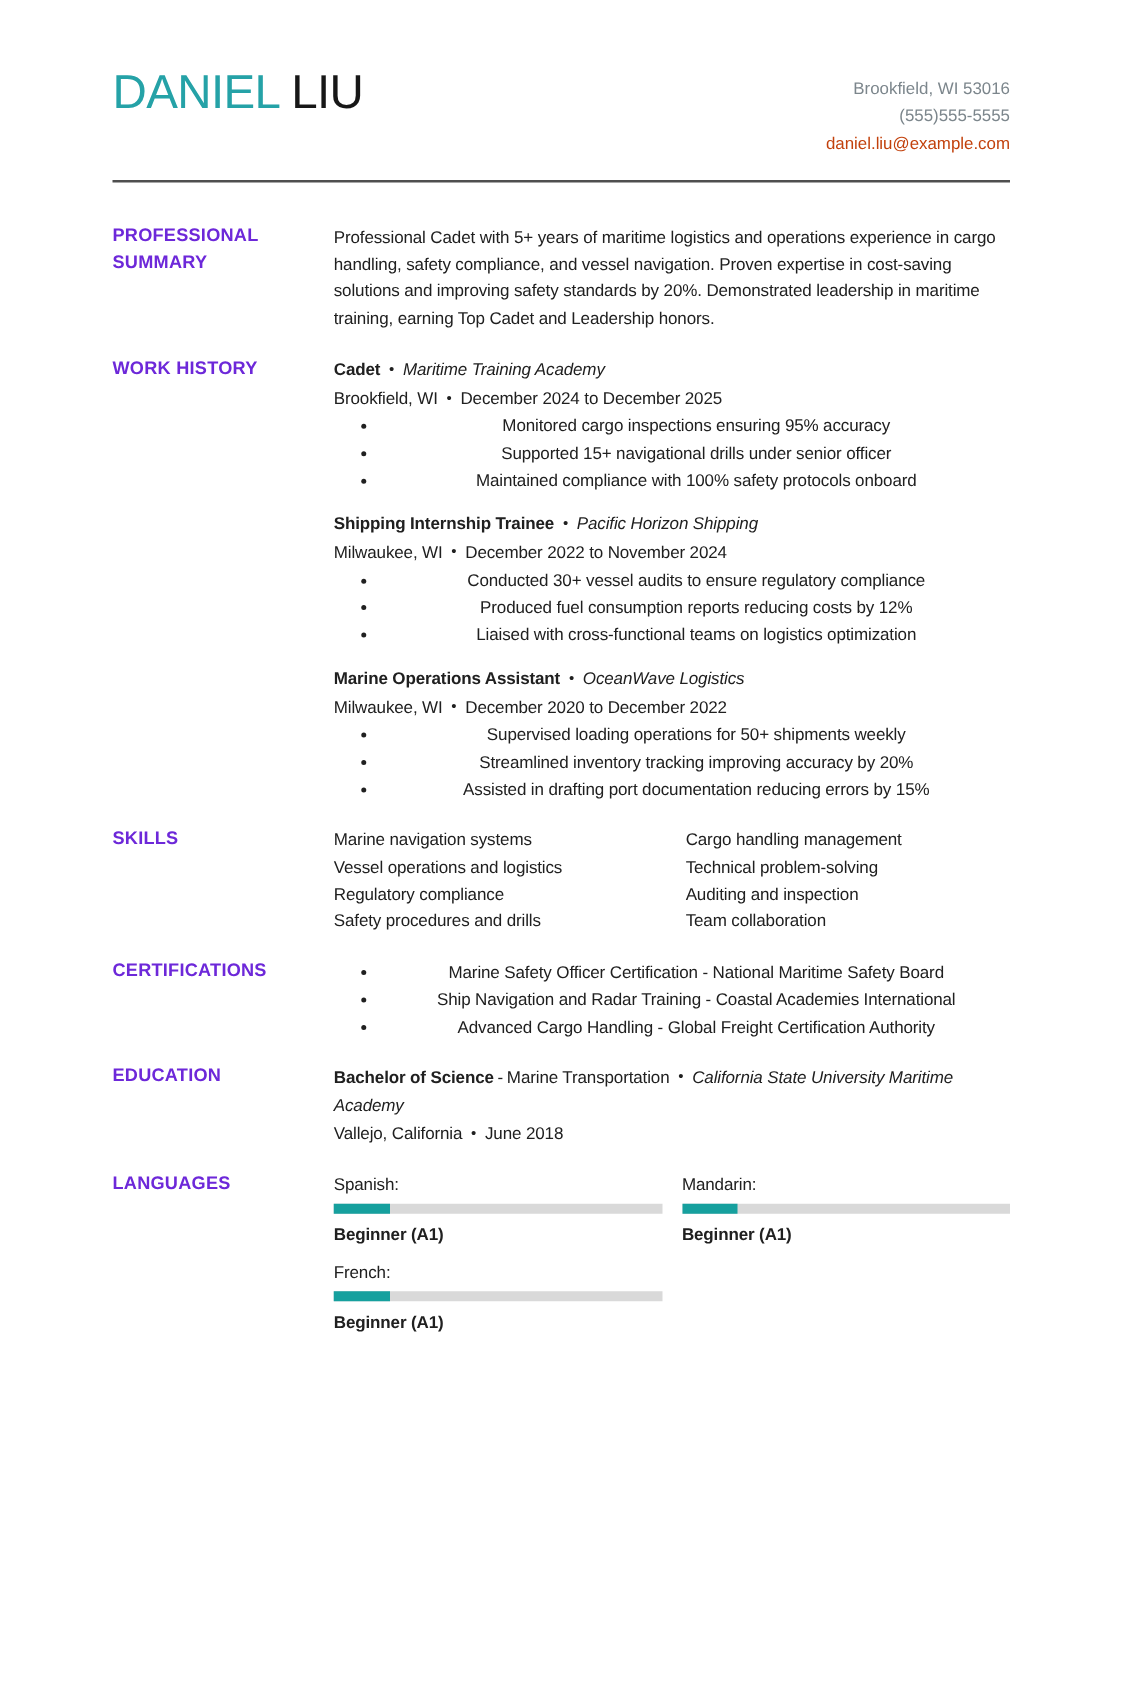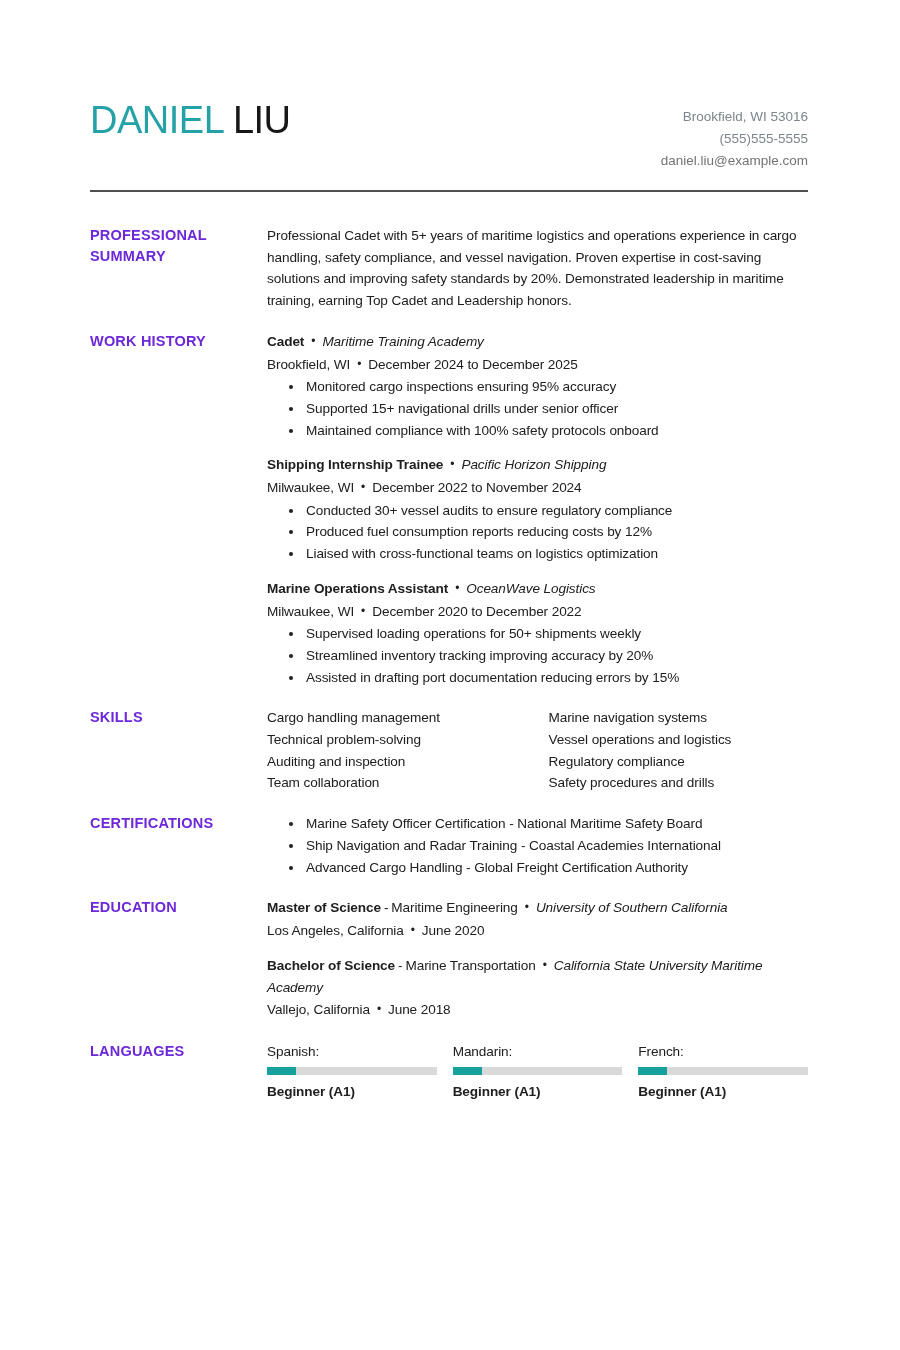--- a/index.html
+++ b/index.html
@@ -1,58 +1,58 @@
 <!DOCTYPE html>
 <html><head>
 <meta charset="utf-8">
 <style>
   html,body{margin:0;padding:0;}
   body{
     width:900px;height:1350px;background:#ffffff;
     font-family:"Liberation Sans", sans-serif;color:#202020;
     -webkit-font-smoothing:antialiased;
   }
-  .page{box-sizing:border-box;width:900px;height:1148px;padding:98px 92px 0 90px;}
+  .page{box-sizing:border-box;width:900px;height:1148px;padding:52px 92px 0 90px;}
 
   
   .header{display:flex;justify-content:space-between;align-items:flex-start;}
   .name{font-size:38px;line-height:44px;letter-spacing:-0.5px;font-weight:500;color:#171717;white-space:nowrap;}
   .name .first{color:#25a2a7;}
   .contact{text-align:right;font-size:13.5px;line-height:22px;color:#7c868c;margin-top:8px;}
-  .contact a{color:#737373;text-decoration:none;}
+  .contact a{color:#c2410c;text-decoration:none;}
   .divider{height:2px;background:#4f4f4f;margin-top:18px;}
 
   
   .section{display:grid;grid-template-columns:177px 1fr;margin-top:19px;}
   .section.first{margin-top:33px;}
   .label{color:#6d28d9;font-weight:bold;font-size:14.5px;line-height:21px;letter-spacing:0.2px;padding-right:24px;}
 
   .body{font-size:13.6px;line-height:21.7px;letter-spacing:-0.1px;}
   .body p{margin:0;}
   b,.bold{font-weight:bold;}
   i,.ital{font-style:italic;}
   .sep{padding:0 7px;font-size:12px;position:relative;top:-1px;}
   .dash{padding:0 3px;}
 
   
   .job{margin-bottom:13px;}
   .job:last-child{margin-bottom:0;}
-  ul.bullets{margin:0;padding-left:37px;list-style:disc;}
+  ul.bullets{margin:0;padding-left:37px;list-style:disc;text-align:center;}
   ul.bullets li{line-height:21.7px;padding-left:2px;}
 
   
   .skills-grid{display:grid;grid-template-columns:1fr 1fr;column-gap:22px;}
   .skills-col div{line-height:21.7px;}
 
   
   .edu{margin-bottom:12px;}
   .edu:last-child{margin-bottom:0;}
 
   
-  .langs{display:grid;grid-template-columns:1fr 1fr 1fr;column-gap:16px;grid-auto-rows:min-content;}
+  .langs{display:grid;grid-template-columns:1fr 1fr;column-gap:16px;grid-auto-rows:min-content;}
   .lang{margin-bottom:9px;}
   .lang-name{line-height:21px;}
   .lang-bar{height:8px;background:#d9d9d9;margin:5px 0 6px;}
   .lang-fill{height:100%;background:#16a09e;}
   .lang-level{line-height:21px;font-weight:bold;}
 </style>
 </head>
 <body>
 
 <div class="page">
@@ -111,53 +111,49 @@
         </ul>
       </div>
 
     </div>
   </div>
 
   <div class="section">
     <div class="label">SKILLS</div>
     <div class="body skills-grid">
       <div class="skills-col">
+        <div>Marine navigation systems</div>
+        <div>Vessel operations and logistics</div>
+        <div>Regulatory compliance</div>
+        <div>Safety procedures and drills</div>
+      </div>
+      <div class="skills-col">
         <div>Cargo handling management</div>
         <div>Technical problem-solving</div>
         <div>Auditing and inspection</div>
         <div>Team collaboration</div>
-      </div>
-      <div class="skills-col">
-        <div>Marine navigation systems</div>
-        <div>Vessel operations and logistics</div>
-        <div>Regulatory compliance</div>
-        <div>Safety procedures and drills</div>
       </div>
     </div>
   </div>
 
   <div class="section">
     <div class="label">CERTIFICATIONS</div>
     <div class="body">
       <ul class="bullets">
         <li>Marine Safety Officer Certification - National Maritime Safety Board</li>
         <li>Ship Navigation and Radar Training - Coastal Academies International</li>
         <li>Advanced Cargo Handling - Global Freight Certification Authority</li>
       </ul>
     </div>
   </div>
 
   <div class="section">
     <div class="label">EDUCATION</div>
     <div class="body">
 
-      <div class="edu">
-        <div><span class="bold">Master of Science</span><span class="dash">-</span><span>Maritime Engineering</span><span class="sep">•</span><span class="ital">University of Southern California</span></div>
-        <div><span>Los Angeles, California</span><span class="sep">•</span><span>June 2020</span></div>
-      </div>
 
       <div class="edu">
         <div><span class="bold">Bachelor of Science</span><span class="dash">-</span><span>Marine Transportation</span><span class="sep">•</span><span class="ital">California State University Maritime Academy</span></div>
         <div><span>Vallejo, California</span><span class="sep">•</span><span>June 2018</span></div>
       </div>
 
     </div>
   </div>
 
   <div class="section">

